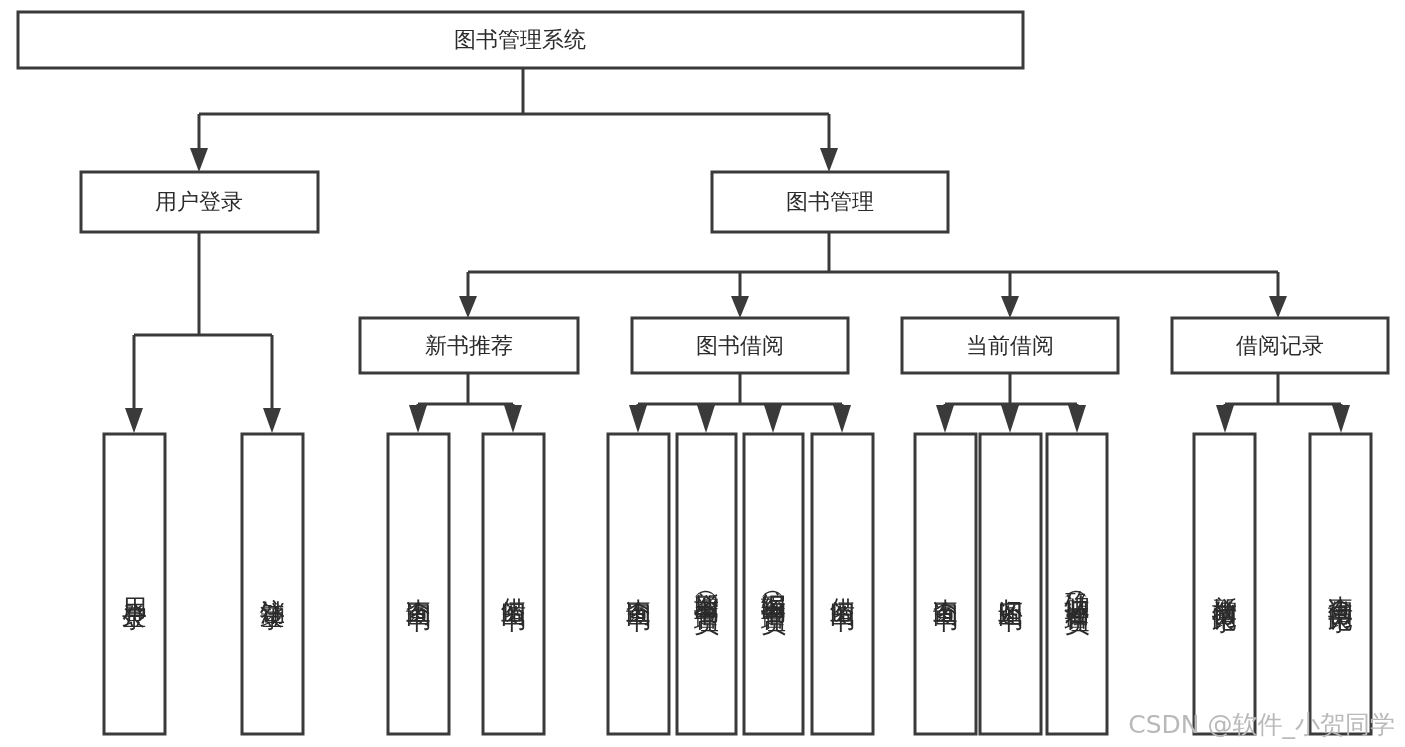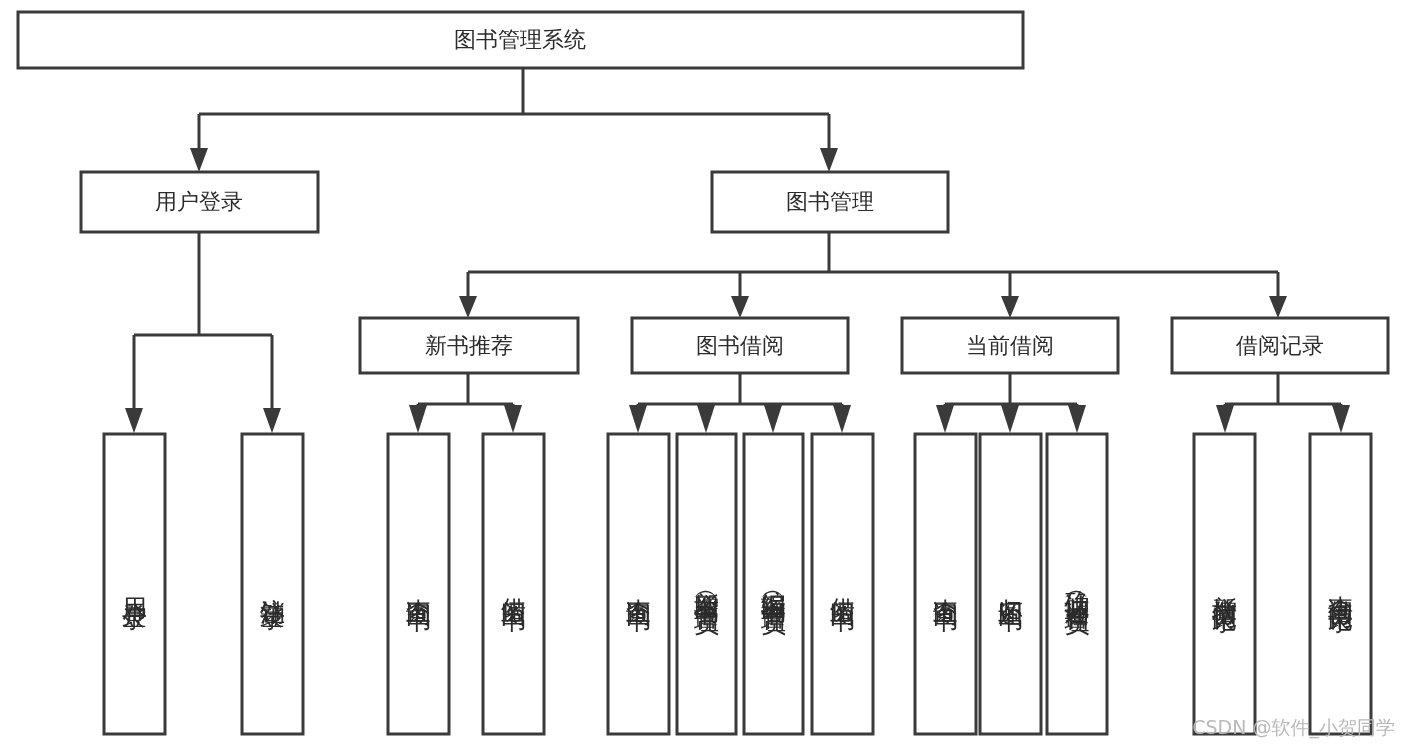--- a/index.html
+++ b/index.html
@@ -32,21 +32,21 @@
     font-size:25px;
     line-height:1;
     letter-spacing:3px;
     color:#2b2b2b;
     white-space:nowrap;
   }
   .watermark{
     position:absolute;
     right:10px;bottom:6px;
     font-family:"DejaVu Sans","Liberation Sans",sans-serif;
-    font-size:19px;
+    font-size:25px;
     color:#b9b9b9;
     white-space:nowrap;
     user-select:none;
   }
 </style>
 </head>
 <body>
 
 <div id="diagram-root">
 

